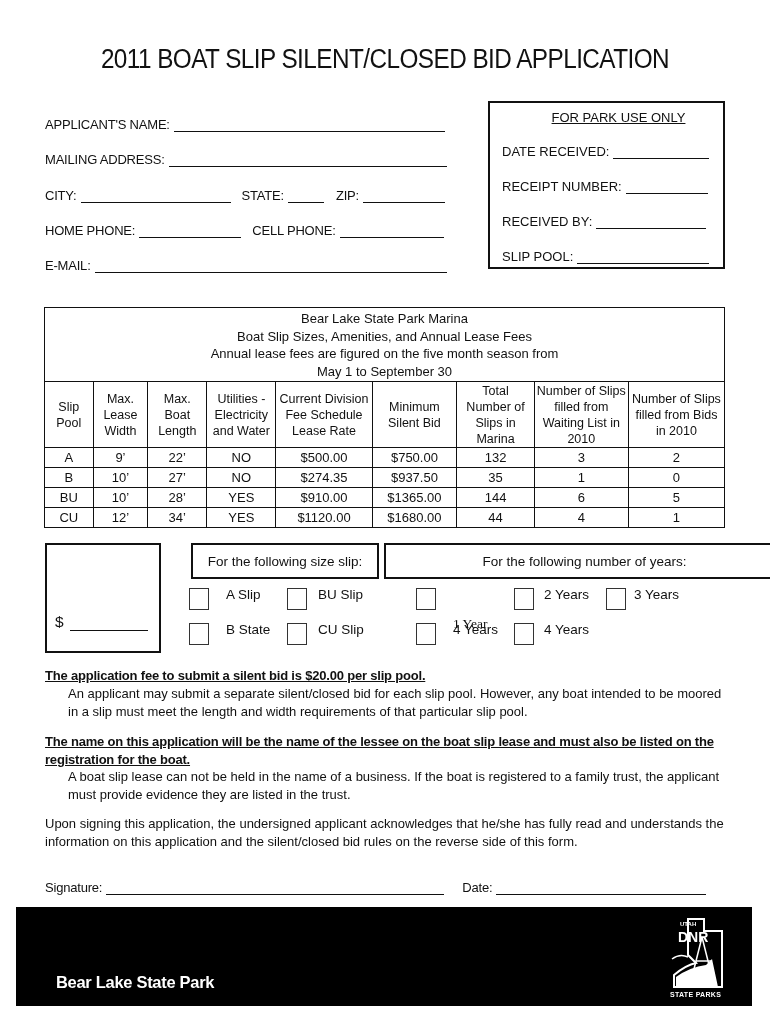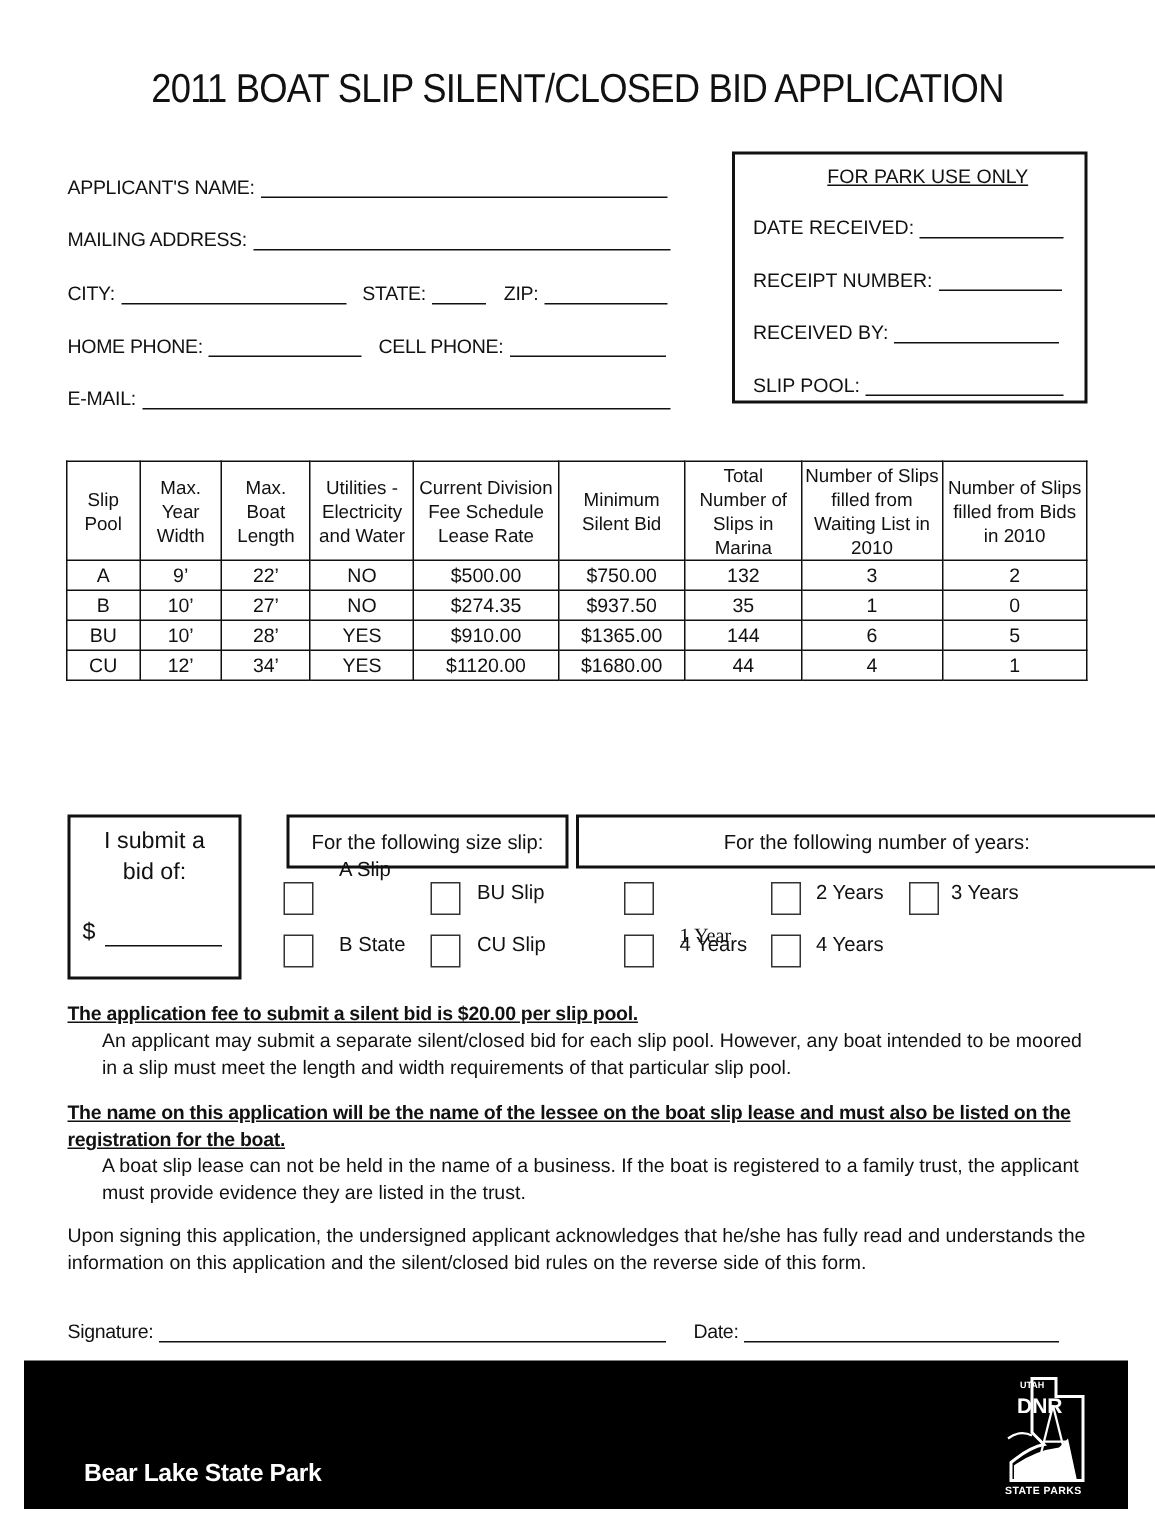--- a/index.html
+++ b/index.html
@@ -79,23 +79,31 @@
     <span class="blank" style="width:110px"></span>
   </div>
   <div class="park-row" style="top:146px">
     <span>SLIP POOL:</span>
     <span class="blank" style="width:132px"></span>
   </div>
 </div>
 
 <table class="fees">
   <tbody>
+      <tr>
+    <td colspan="9" class="cap">
+      <div>Bear Lake State Park Marina</div>
+      <div>Boat Slip Sizes, Amenities, and Annual Lease Fees</div>
+      <div>Annual lease fees are figured on the five month season from</div>
+      <div>May 1 to September 30</div>
+    </td>
+  </tr>
   <tr style="height:66px">
     <td style="width:42px">Slip Pool</td>
-    <td style="width:48px">Max. Year Width</td>
+    <td style="width:48px">Max. Lease Width</td>
     <td style="width:52px">Max. Boat Length</td>
     <td style="width:62px">Utilities - Electricity and Water</td>
     <td style="width:88px">Current Division Fee Schedule Lease Rate</td>
     <td style="width:77px">Minimum Silent Bid</td>
     <td style="width:70px">Total Number of Slips in Marina</td>
     <td style="width:86px">Number of Slips filled from Waiting List in 2010</td>
     <td style="width:88px">Number of Slips filled from Bids in 2010</td>
   </tr>
   <tr class="data">
     <td>A</td>
@@ -138,35 +146,31 @@
     <td>$1120.00</td>
     <td>$1680.00</td>
     <td>44</td>
     <td>4</td>
     <td>1</td>
   </tr>
 </tbody>
   </table>
 
 <div class="abs box" style="left:45px; top:543px; width:116px; height:110px;">
-  <div style="text-align:center; font-size:15.5px; line-height:21px; margin-top:5px;">
-    <div>I submit a</div>
-    <div>bid of:</div>
-  </div>
   <div style="position:absolute; left:8px; top:68px; display:flex; align-items:flex-end; font-size:15.5px;">
     <span>$</span>
     <span class="blank" style="width:78px; margin-left:6px;"></span>
   </div>
 </div>
 
 <div class="abs box" style="left:191px; top:543px; width:188px; height:36px; display:flex; align-items:center; justify-content:center; font-size:13.5px;">
   <span>For the following size slip:</span>
 </div>
 <div class="abs chk" style="left:189px; top:588px;"></div>
-<div class="abs opt" style="left:226px; top:572px;">A Slip</div>
+<div class="abs opt" style="left:226px; top:587px;">A Slip</div>
 <div class="abs chk" style="left:287px; top:588px;"></div>
 <div class="abs opt" style="left:318px; top:587px;">BU Slip</div>
 <div class="abs chk" style="left:189px; top:623px;"></div>
 <div class="abs opt" style="left:226px; top:622px;">B State</div>
 <div class="abs chk" style="left:287px; top:623px;"></div>
 <div class="abs opt" style="left:318px; top:622px;">CU Slip</div>
 
 <div class="abs box" style="left:384px; top:543px; width:401px; height:36px; display:flex; align-items:center; justify-content:center; font-size:13.5px;">
   <span>For the following number of years:</span>
 </div>

